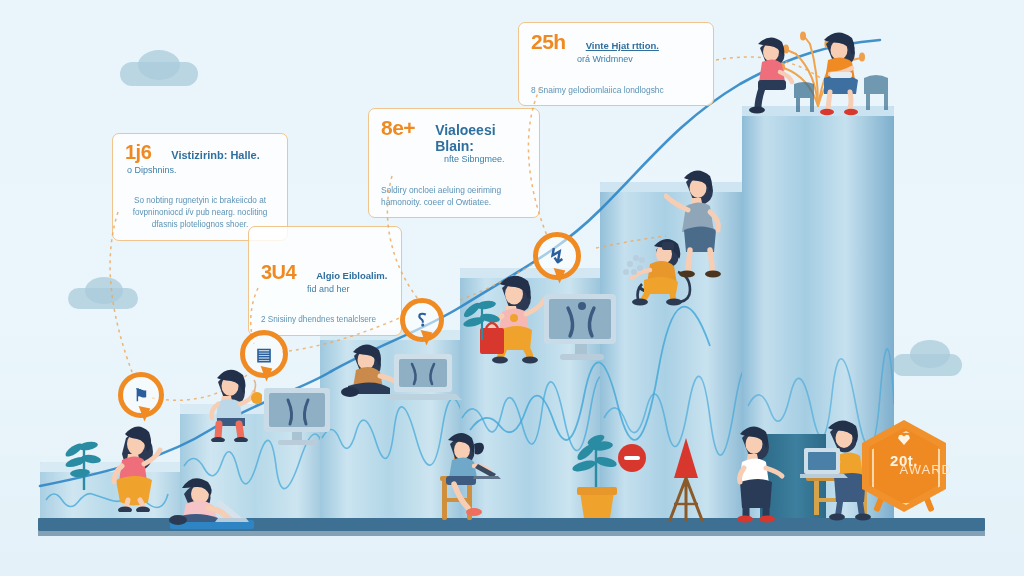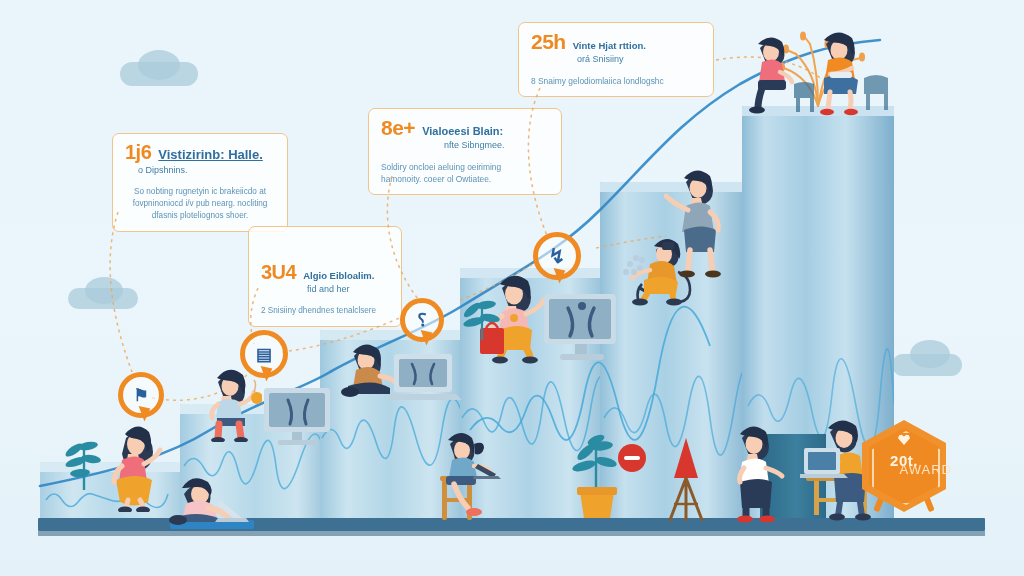--- a/index.html
+++ b/index.html
@@ -26,25 +26,25 @@
   
   #baseline{position:absolute;left:38px;top:518px;width:947px;height:13px;
             background:#3d7093;border-radius:1px;}
   #baseline-shadow{position:absolute;left:38px;top:531px;width:947px;height:5px;
             background:#33607f;opacity:.55;}
 
   
   .callout{position:absolute;background:rgba(255,255,255,.82);
            border:1.4px solid #f0c48a;border-radius:7px;
            padding:7px 12px 9px 12px;box-sizing:border-box;}
-  .callout .head{display:flex;align-items:baseline;gap:7px;}
+  .callout .head{display:flex;align-items:baseline;gap:20px;}
   .callout .num{color:#ef8a22;font-weight:bold;letter-spacing:-.5px;}
   .callout .ttl{color:#2f6f9e;font-weight:bold;}
-  .callout .sub{color:#3f7fa8;margin-left:13px;}
-  .callout .body{color:#5d93b5;margin-top:11px;line-height:1.45;}
+  .callout .sub{color:#3f7fa8;margin-left:2px;}
+  .callout .body{color:#5d93b5;margin-top:20px;line-height:1.45;}
 
   
   .bubble{position:absolute;border:5px solid #f08a22;border-radius:50%;
           background:rgba(255,255,255,.55);box-sizing:border-box;
           display:flex;align-items:center;justify-content:center;}
   .bubble .tail{position:absolute;bottom:-8px;left:14px;width:0;height:0;
           border-left:9px solid transparent;border-right:3px solid transparent;
           border-top:14px solid #f08a22;transform:rotate(12deg);}
   .bubble .glyph{color:#2a5f9c;font-weight:bold;line-height:1;}
 
@@ -145,53 +145,53 @@
              C650 160, 680 120, 740 84 C790 56, 830 44, 880 40" fill="none" stroke="#2f86c5" stroke-width="2.6" opacity=".9" stroke-linecap="round"></path>
     <path d="M470 430 q16 -22 30 -4 t26 -16 t28 12 t30 -26 t34 10 t40 -34 t52 -26" fill="none" stroke="#3fa6d8" stroke-width="1.8" opacity=".8"></path>
   </svg>
 
   <div id="baseline-shadow"></div>
   <div id="baseline"></div>
 
   <div class="callout" style="left:112px;top:133px;width:176px;font-size:8.2px;">
     <div class="head">
       <span class="num" style="font-size:20px;">1j6</span>
-      <span class="ttl" style="font-size:13px;text-decoration:underline;">Vistizirinb: Halle.</span>
+      <span class="ttl" style="font-size:11px;">Vistizirinb: Halle.</span>
     </div>
     <div class="sub" style="font-size:9px;margin-top:1px;">o Dipshnins.</div>
     <div class="body" style="white-space:pre-line;text-align:center;">So nobting rugnetyin ic brakeiicdo at
 fovpninoniocd i/v pub nearg. nocliting
 dfasnis ploteliognos shoer.</div>
   </div>
 
   <div class="callout" style="left:248px;top:226px;width:154px;font-size:8.2px;">
     <div class="head">
       <span class="num" style="font-size:20px;">3U4</span>
       <span class="ttl" style="font-size:9.5px;margin-top:36px;">Algio Eibloalim.</span>
     </div>
     <div class="sub" style="font-size:9px;margin-left:46px;">fid and her</div>
     <div class="body" style="white-space:pre-line;">2  Snisiiny dhendnes tenalclsere</div>
   </div>
 
-  <div class="callout" style="left:368px;top:108px;width:194px;font-size:8.4px;">
+  <div class="callout" style="left:368px;top:108px;width:172px;font-size:8.4px;">
     <div class="head">
       <span class="num" style="font-size:21px;">8e+</span>
-      <span class="ttl" style="font-size:11px;">Vialoeesi Blain:</span>
+      <span class="ttl" style="font-size:14px;">Vialoeesi Blain:</span>
     </div>
     <div class="sub" style="font-size:9px;margin-left:44px;padding-left:19px;">nfte Sibngmee.</div>
     <div class="body" style="white-space:pre-line;">Soldiry oncloei aeluing oeiriming
 hamonoity. coeer ol Owtiatee.</div>
   </div>
 
   <div class="callout" style="left:518px;top:22px;width:196px;font-size:8.4px;">
     <div class="head">
       <span class="num" style="font-size:21px;">25h</span>
-      <span class="ttl" style="font-size:9.5px;">Vinte Hjat  rttion.</span>
+      <span class="ttl" style="font-size:9.5px;text-decoration:underline;">Vinte Hjat  rttion.</span>
     </div>
-    <div class="sub" style="font-size:9px;margin-left:46px;">orá Snisiiny</div>
+    <div class="sub" style="font-size:9px;margin-left:46px;">orá Wridmnev</div>
     <div class="body" style="white-space:pre-line;">8  Snaimy gelodiomlaiica londlogshc</div>
   </div>
 
   <svg style="position:absolute;left:0;top:0;" width="1024" height="576" viewBox="0 0 1024 576">
     <path d="M118 212 C102 262, 112 318, 132 372" fill="none" stroke="#efa85c" stroke-width="1.5" stroke-dasharray="3 4" opacity=".85"></path>
     <path d="M258 288 C248 310, 250 330, 254 344" fill="none" stroke="#efa85c" stroke-width="1.5" stroke-dasharray="3 4" opacity=".85"></path>
     <path d="M392 176 C380 220, 392 268, 422 304" fill="none" stroke="#efa85c" stroke-width="1.5" stroke-dasharray="3 4" opacity=".85"></path>
     <path d="M540 88 C520 132, 528 190, 548 238" fill="none" stroke="#efa85c" stroke-width="1.5" stroke-dasharray="3 4" opacity=".85"></path>
     <path d="M716 60 C760 52, 800 60, 828 84" fill="none" stroke="#efa85c" stroke-width="1.5" stroke-dasharray="3 4" opacity=".85"></path>
     <path d="M152 398 C196 406, 230 392, 250 372" fill="none" stroke="#efa85c" stroke-width="1.5" stroke-dasharray="3 4" opacity=".8"></path>

